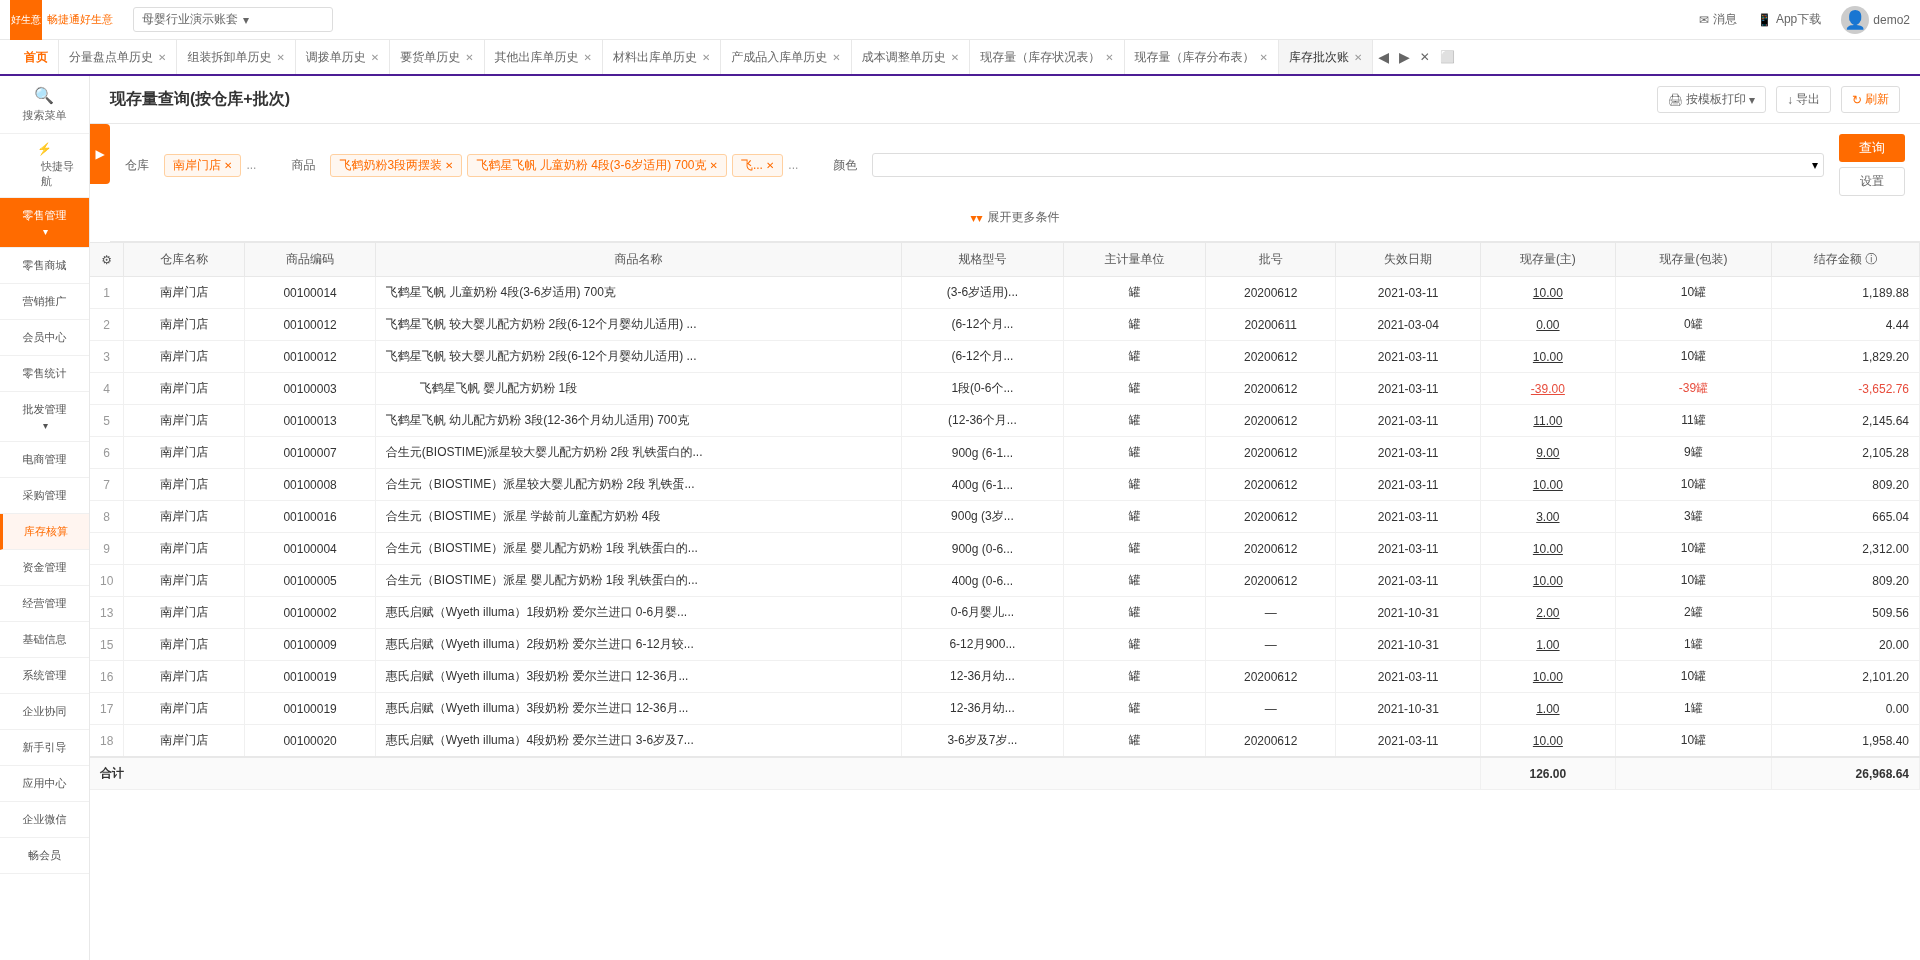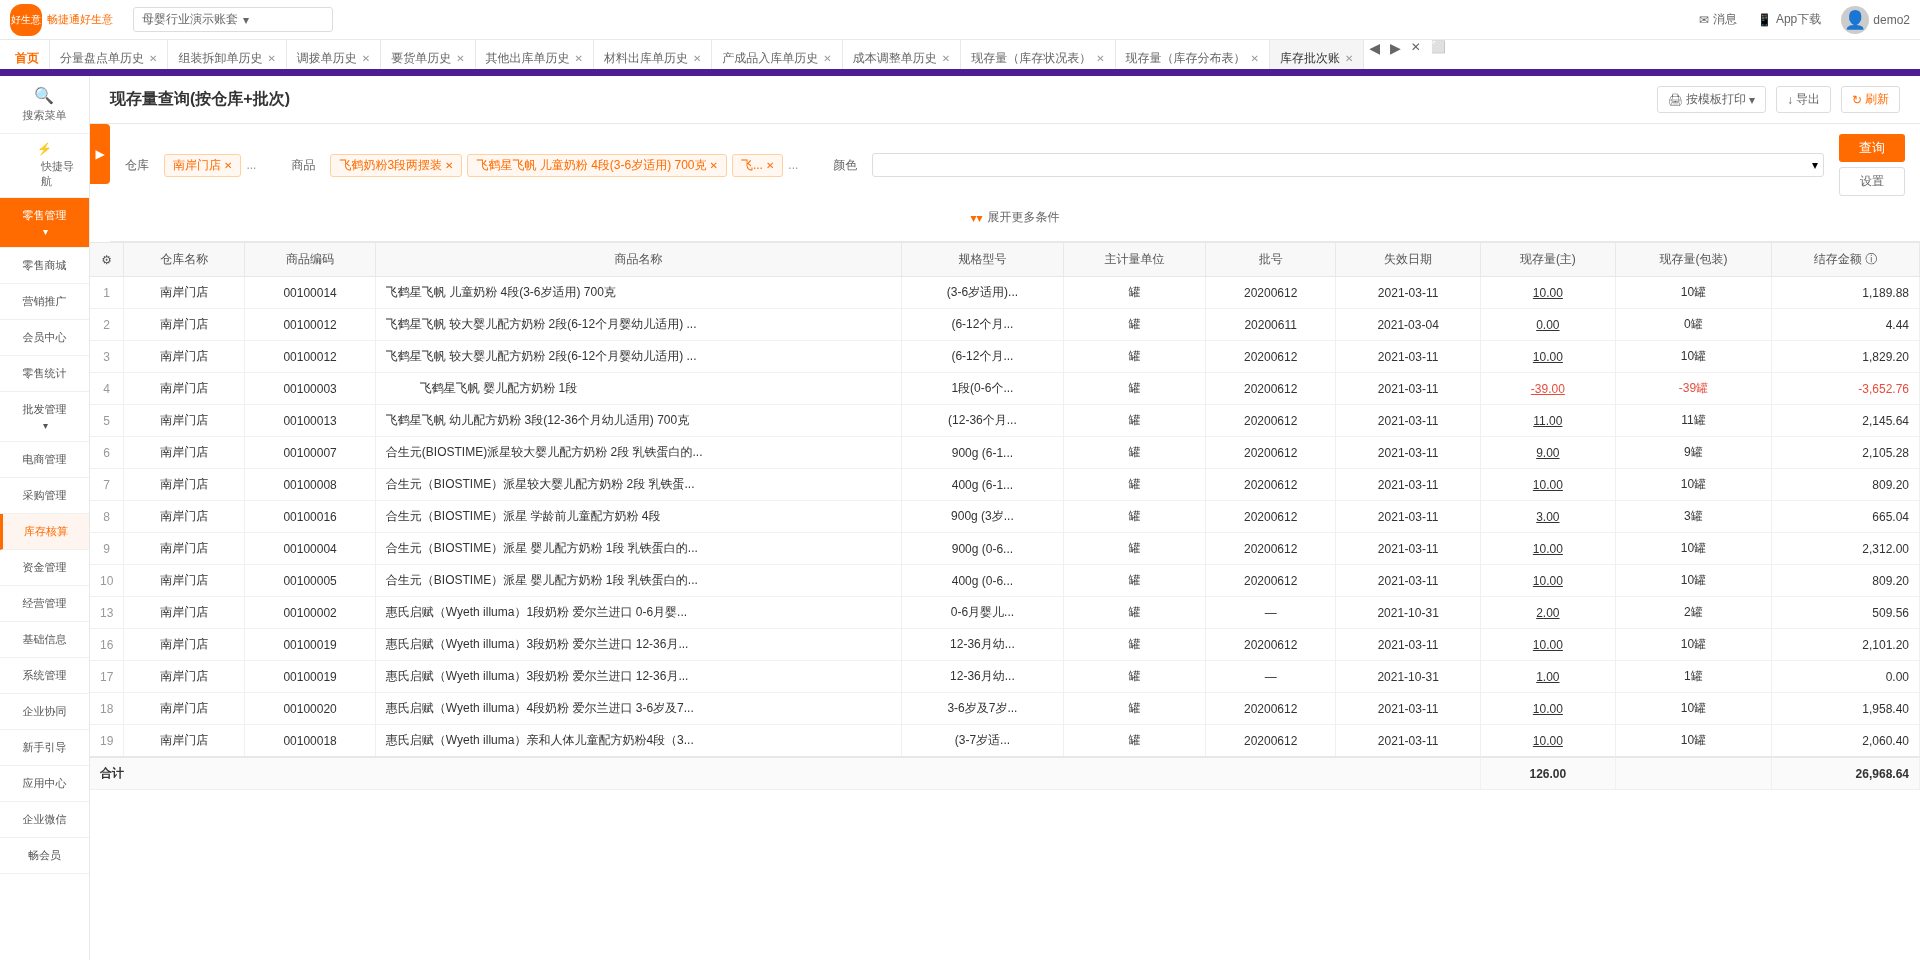--- a/index.html
+++ b/index.html
@@ -4,31 +4,31 @@
   <style>
     * { box-sizing: border-box; margin: 0; padding: 0; font-family: 'Microsoft YaHei', Arial, sans-serif; font-size: 12px; }
     body { background: #f5f5f5; overflow: hidden; width: 1920px; height: 960px; display: flex; flex-direction: column; }
 
     
     .top-bar {
       display: flex; align-items: center; height: 40px; background: #fff;
       border-bottom: 1px solid #e8e8e8; padding: 0 10px; gap: 20px; flex-shrink: 0;
     }
     .logo-area { display: flex; align-items: center; gap: 5px; min-width: 80px; }
-    .logo-icon { width: 32px; height: 32px; background: #ff6b00; border-radius: 12px; display: flex; align-items: center; justify-content: center; color: #fff; font-size: 10px; }
+    .logo-icon { width: 32px; height: 40px; background: #ff6b00; border-radius: 0; display: flex; align-items: center; justify-content: center; color: #fff; font-size: 10px; }
     .logo-text { color: #ff6b00; font-size: 11px; line-height: 1.2; }
     .workspace-selector { display: flex; align-items: center; gap: 5px; border: 1px solid #ddd; border-radius: 3px; padding: 3px 8px; cursor: pointer; min-width: 200px; color: #666; }
     .top-right { margin-left: auto; display: flex; align-items: center; gap: 20px; color: #666; }
     .top-right-item { display: flex; align-items: center; gap: 4px; cursor: pointer; }
     .avatar { width: 28px; height: 28px; background: #ccc; border-radius: 50%; display: flex; align-items: center; justify-content: center; color: #fff; font-size: 11px; overflow: hidden; }
 
     
     .tab-bar {
-      display: flex; background: #fff; border-bottom: 7px solid #4c1d95;
-      height: 36px; padding: 0 5px; flex-shrink: 0; overflow: hidden;
+      display: flex; align-items: center; background: #fff; border-bottom: 2px solid #4c1d95;
+      height: 36px; padding: 0 14px; flex-shrink: 0; overflow: hidden;
     }
     .tab-item {
       display: flex; align-items: center; padding: 0 10px; height: 36px; border-right: 1px solid #e8e8e8;
       cursor: pointer; white-space: nowrap; color: #666; font-size: 12px; gap: 5px; flex-shrink: 0;
     }
     .tab-item.home { color: #ff6b00; font-weight: bold; }
     .tab-item.active { color: #333; background: #f5f5f5; }
     .tab-close { color: #999; font-size: 10px; cursor: pointer; }
     .tab-nav-btn { padding: 0 5px; cursor: pointer; color: #666; font-size: 14px; }
     .tab-close-btn { padding: 0 5px; cursor: pointer; color: #666; }
@@ -495,20 +495,33 @@
       <td class="left" style="max-width:300px; overflow:hidden; text-overflow:ellipsis;">惠氏启赋（Wyeth illuma）1段奶粉 爱尔兰进口 0-6月婴...</td>
       <td>0-6月婴儿...</td>
       <td>罐</td>
       <td>—</td>
       <td>2021-10-31</td>
       <td class=""><span class="underline">2.00</span></td>
       <td class="">2罐</td>
       <td class="right ">509.56</td>
     </tr>
             <tr>
+      <td class="row-num">15</td>
+      <td>南岸门店</td>
+      <td>00100009</td>
+      <td class="left" style="max-width:300px; overflow:hidden; text-overflow:ellipsis;">惠氏启赋（Wyeth illuma）2段奶粉 爱尔兰进口 6-12月较...</td>
+      <td>6-12月900...</td>
+      <td>罐</td>
+      <td>—</td>
+      <td>2021-10-31</td>
+      <td class=""><span class="underline">1.00</span></td>
+      <td class="">1罐</td>
+      <td class="right ">20.00</td>
+    </tr>
+            <tr>
       <td class="row-num">16</td>
       <td>南岸门店</td>
       <td>00100019</td>
       <td class="left" style="max-width:300px; overflow:hidden; text-overflow:ellipsis;">惠氏启赋（Wyeth illuma）3段奶粉 爱尔兰进口 12-36月...</td>
       <td>12-36月幼...</td>
       <td>罐</td>
       <td>20200612</td>
       <td>2021-03-11</td>
       <td class=""><span class="underline">10.00</span></td>
       <td class="">10罐</td>
@@ -532,33 +545,20 @@
       <td>南岸门店</td>
       <td>00100020</td>
       <td class="left" style="max-width:300px; overflow:hidden; text-overflow:ellipsis;">惠氏启赋（Wyeth illuma）4段奶粉 爱尔兰进口 3-6岁及7...</td>
       <td>3-6岁及7岁...</td>
       <td>罐</td>
       <td>20200612</td>
       <td>2021-03-11</td>
       <td class=""><span class="underline">10.00</span></td>
       <td class="">10罐</td>
       <td class="right ">1,958.40</td>
-    </tr>
-            <tr>
-      <td class="row-num">19</td>
-      <td>南岸门店</td>
-      <td>00100018</td>
-      <td class="left" style="max-width:300px; overflow:hidden; text-overflow:ellipsis;">惠氏启赋（Wyeth illuma）亲和人体儿童配方奶粉4段（3...</td>
-      <td>(3-7岁适...</td>
-      <td>罐</td>
-      <td>20200612</td>
-      <td>2021-03-11</td>
-      <td class=""><span class="underline">10.00</span></td>
-      <td class="">10罐</td>
-      <td class="right ">2,060.40</td>
     </tr>
           </tbody>
         <tfoot>
           <tr class="footer-row">
             <td colspan="8" class="left">合计</td>
             <td>126.00</td>
             <td></td>
             <td class="right">26,968.64</td>
           </tr>
         </tfoot>

